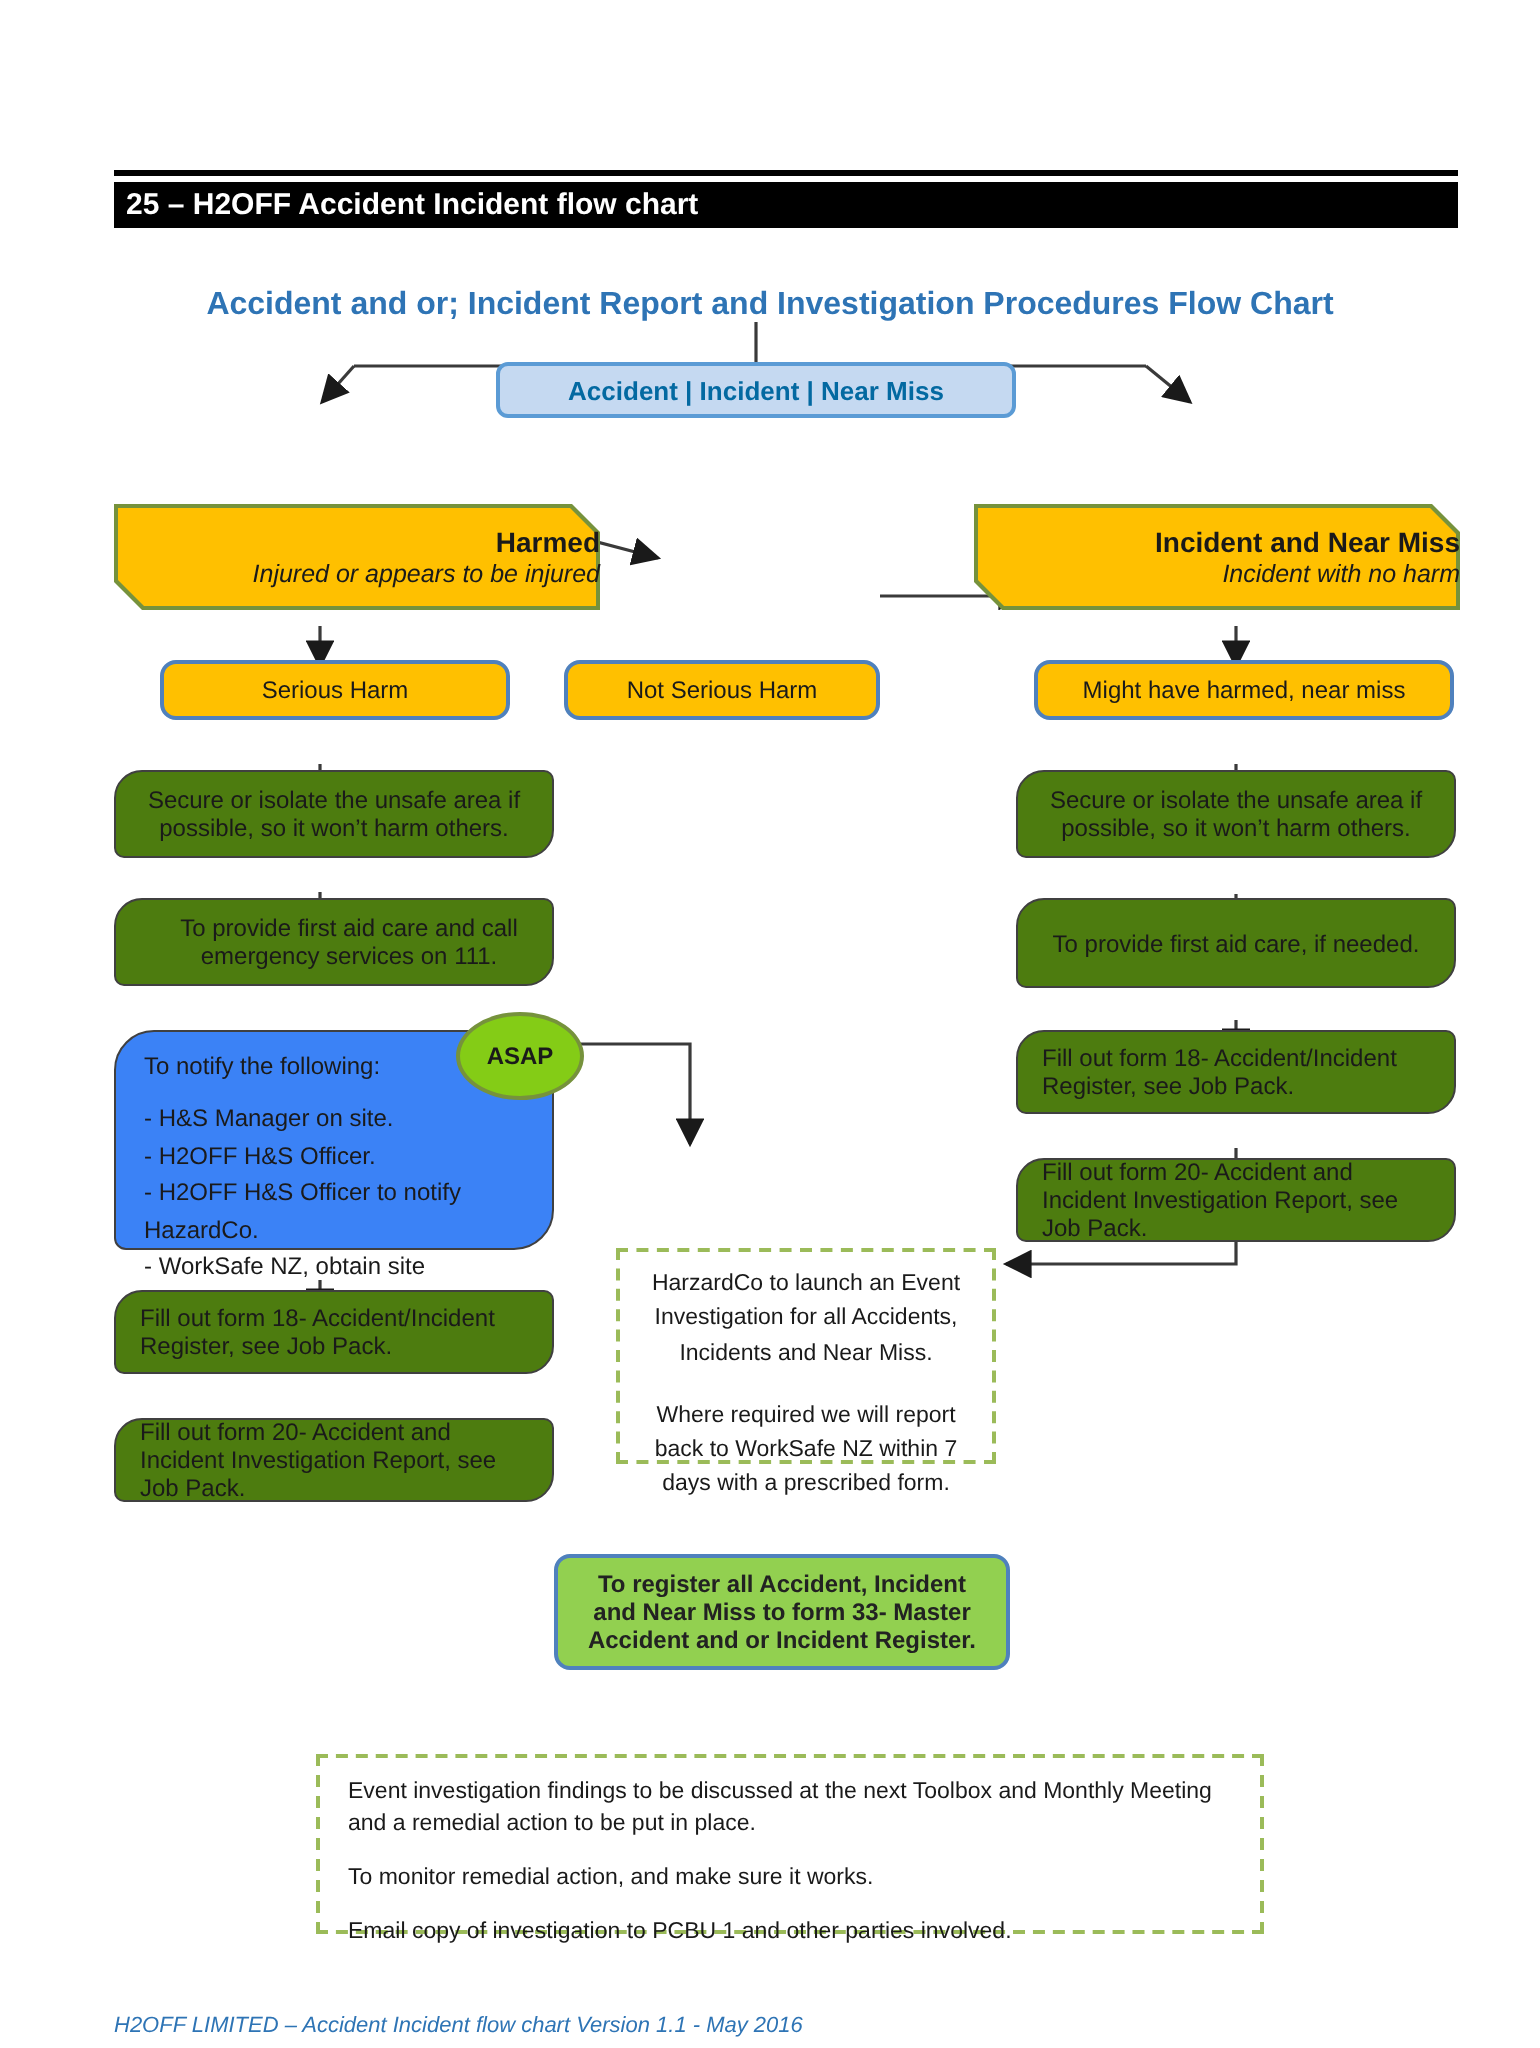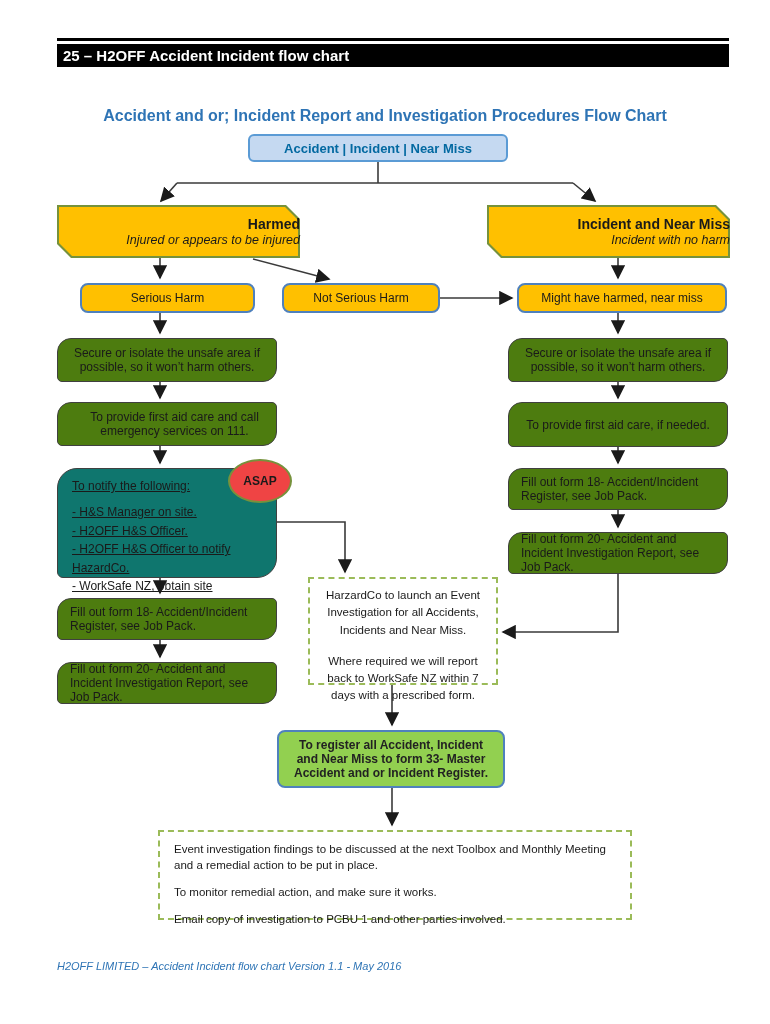--- a/index.html
+++ b/index.html
@@ -1,30 +1,30 @@
 <!DOCTYPE html>
 <html><head>
 <meta charset="utf-8">
 <style>
   html,body{margin:0;padding:0;background:#888;}
   .page{
     position:relative;width:770px;height:1024px;background:#ffffff;
     font-family:"Liberation Sans",sans-serif;color:#1a1a1a;overflow:hidden;
     margin:0 auto;
   }
-  .abs{position:absolute;box-sizing:border-box;}
+  .abs{position:absolute;box-sizing:border-box;margin-top:47px;}
 
   
   .topline{left:57px;top:38px;width:672px;height:3px;background:#000;}
   .headerbar{
     left:57px;top:44px;width:672px;height:23px;background:#000;color:#fff;
     font-weight:bold;font-size:15px;line-height:23px;padding-left:6px;
   }
   .pagetitle{
-    left:0;top:107px;width:770px;text-align:center;color:#2E74B5;
+    left:0;top:97px;width:770px;text-align:center;color:#2E74B5;
     font-weight:bold;font-size:16px;
   }
 
   
   svg.connectors{position:absolute;left:0;top:0;z-index:1;pointer-events:none;}
   .box{z-index:2;}
 
   
   .startbox{
     left:248px;top:134px;width:260px;height:28px;background:#C5D9F1;
@@ -52,28 +52,28 @@
   }
   .bluebox{
     background:#4d7c0f;border:1.5px solid #404040;border-radius:14px 5px 14px 5px;
     font-size:12px;
   }
   .center{display:flex;align-items:center;justify-content:center;text-align:center;}
   .pad{padding:4px 14px;}
   .leftal{display:flex;align-items:center;text-align:left;padding:4px 10px 4px 12px;}
 
   .notifybox{
-    left:57px;top:468px;width:220px;height:110px;background:#0f766e;
+    left:57px;top:468px;width:220px;height:110px;background:#3b82f6;
     border:1.5px solid #404040;border-radius:20px 6px 20px 6px;
-    font-size:12px;padding:10px 8px 6px 14px;text-decoration:underline;
+    font-size:12px;padding:10px 8px 6px 14px;
   }
   .notifybox .nt{margin-bottom:10px;}
   .notifybox .ni{line-height:1.55;}
   .asap{
-    left:228px;top:459px;width:64px;height:44px;background:#ef4444;
+    left:228px;top:459px;width:64px;height:44px;background:#84cc16;
     border:2px solid #76923C;border-radius:50%;display:flex;align-items:center;
     justify-content:center;font-weight:bold;font-size:12px;z-index:3;
   }
   .dashedbox{
     background:#ffffff;border:2px dashed #9BBB59;font-size:11.5px;
   }
   .hazard{
     left:308px;top:577px;width:190px;height:108px;text-align:center;
     padding:8px 8px;line-height:1.5;
   }

